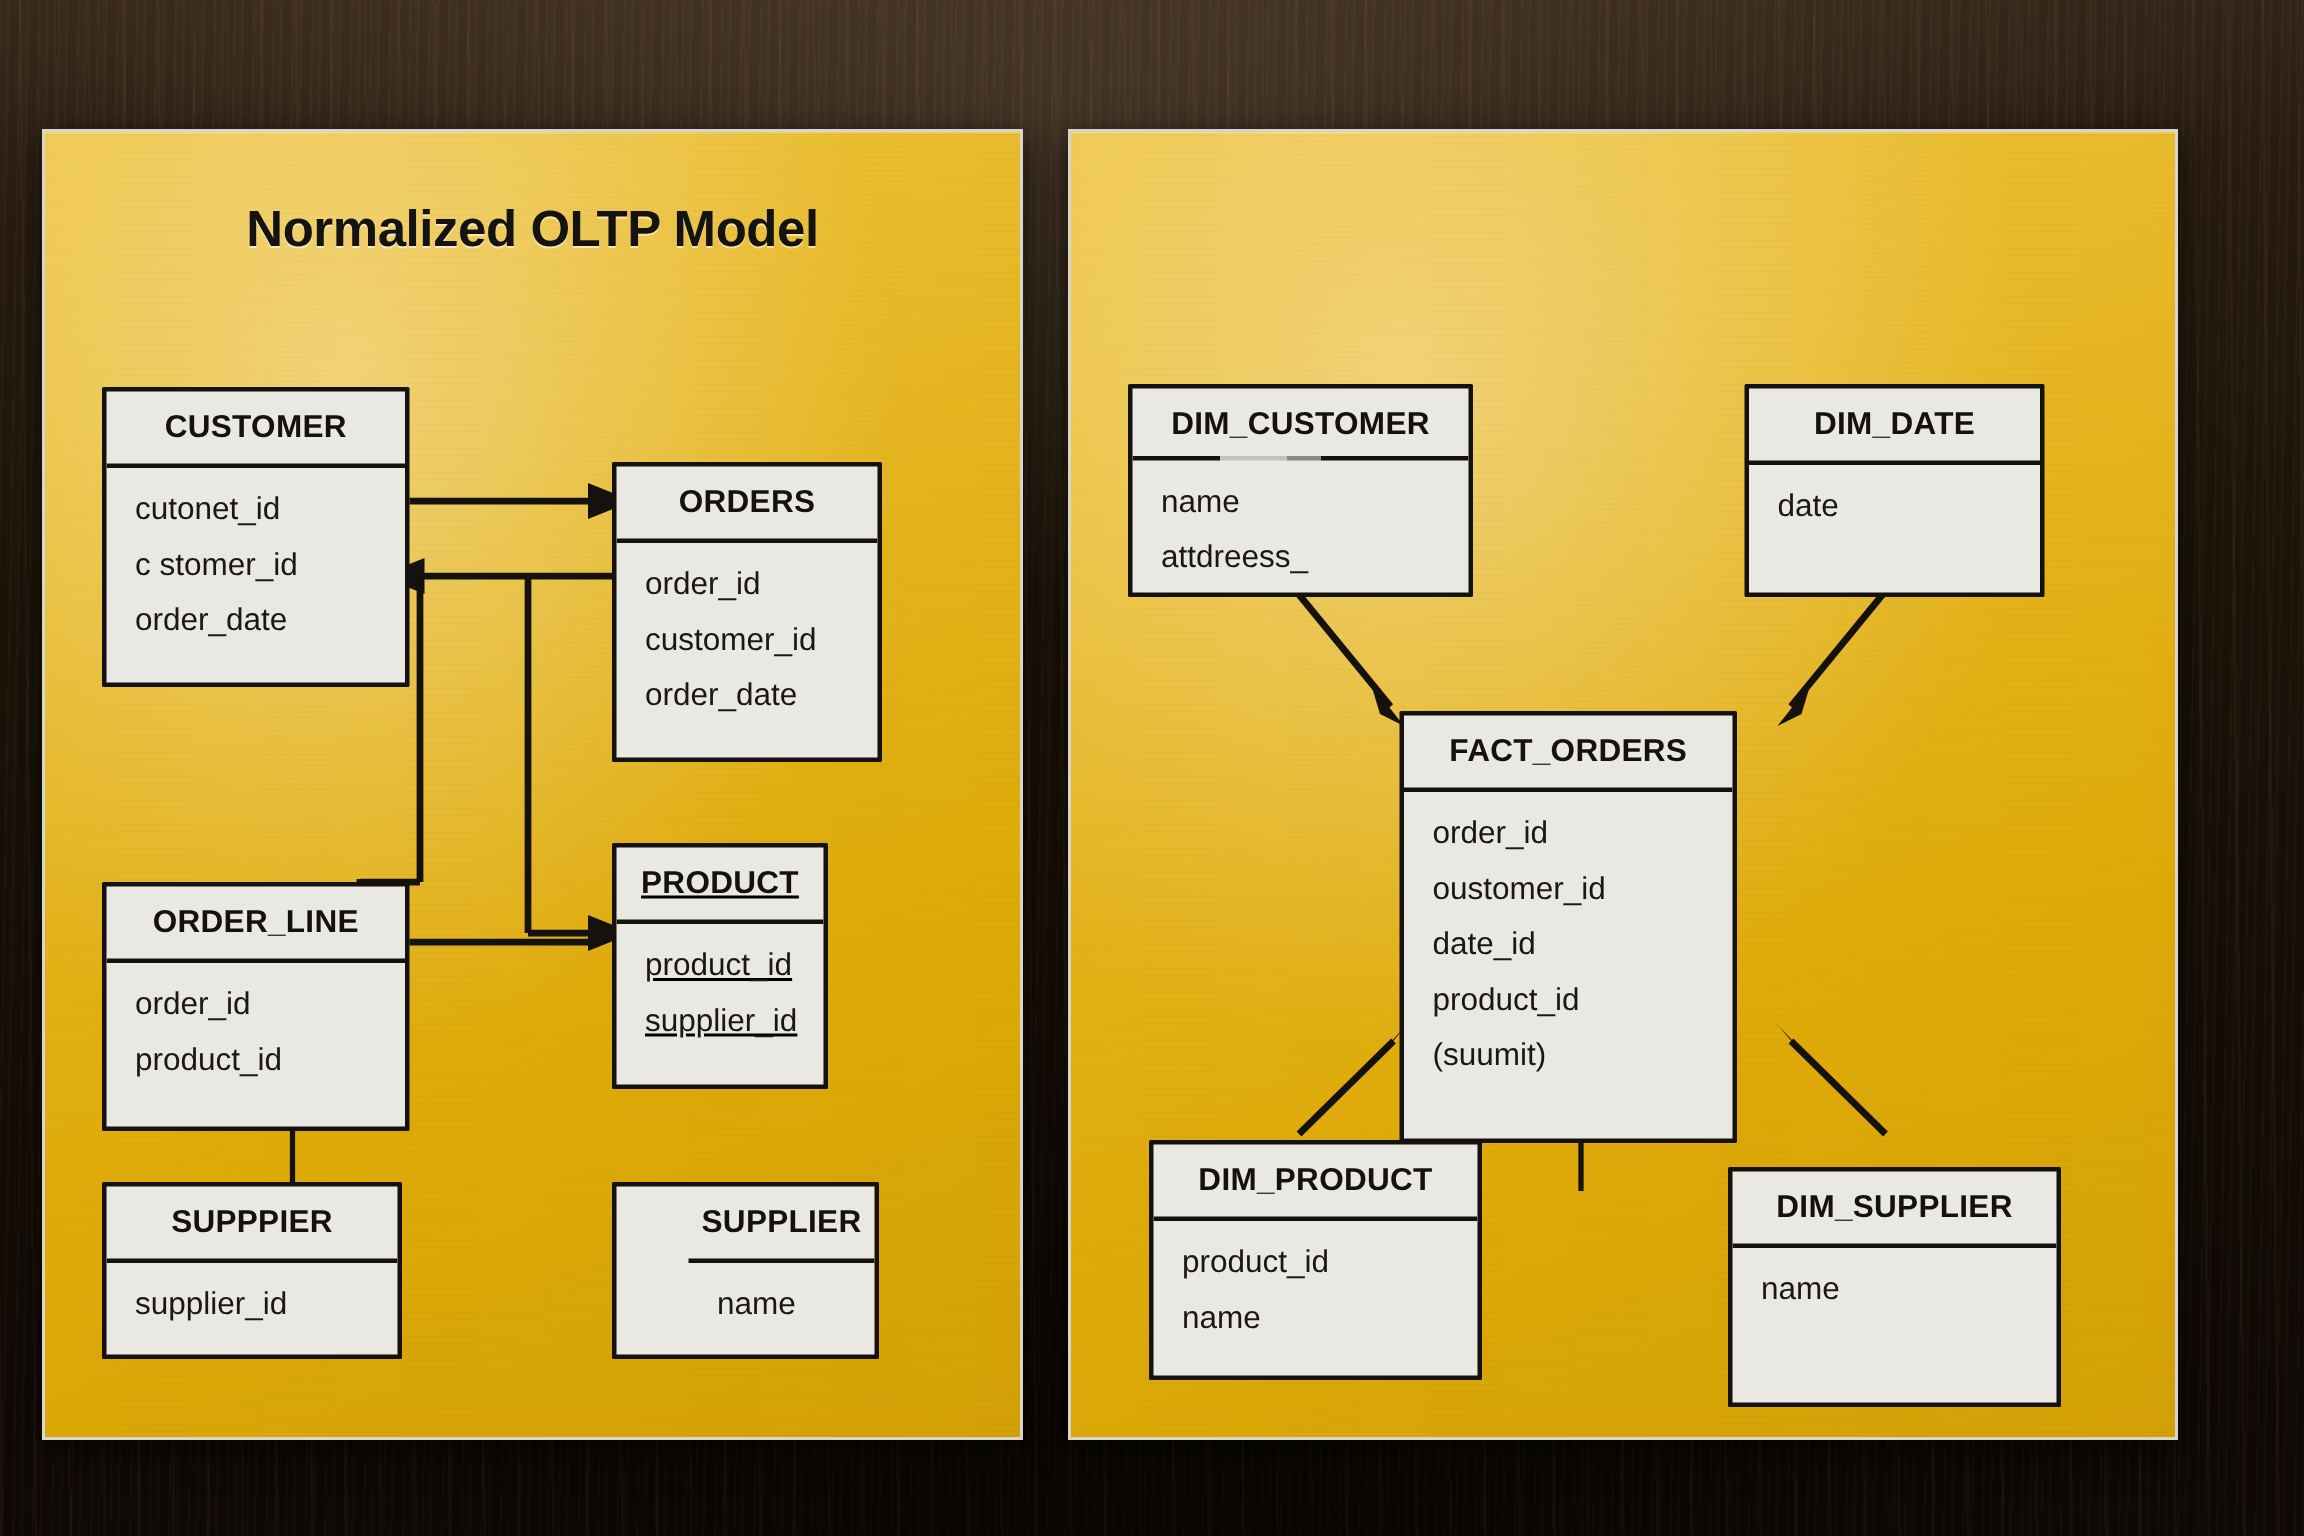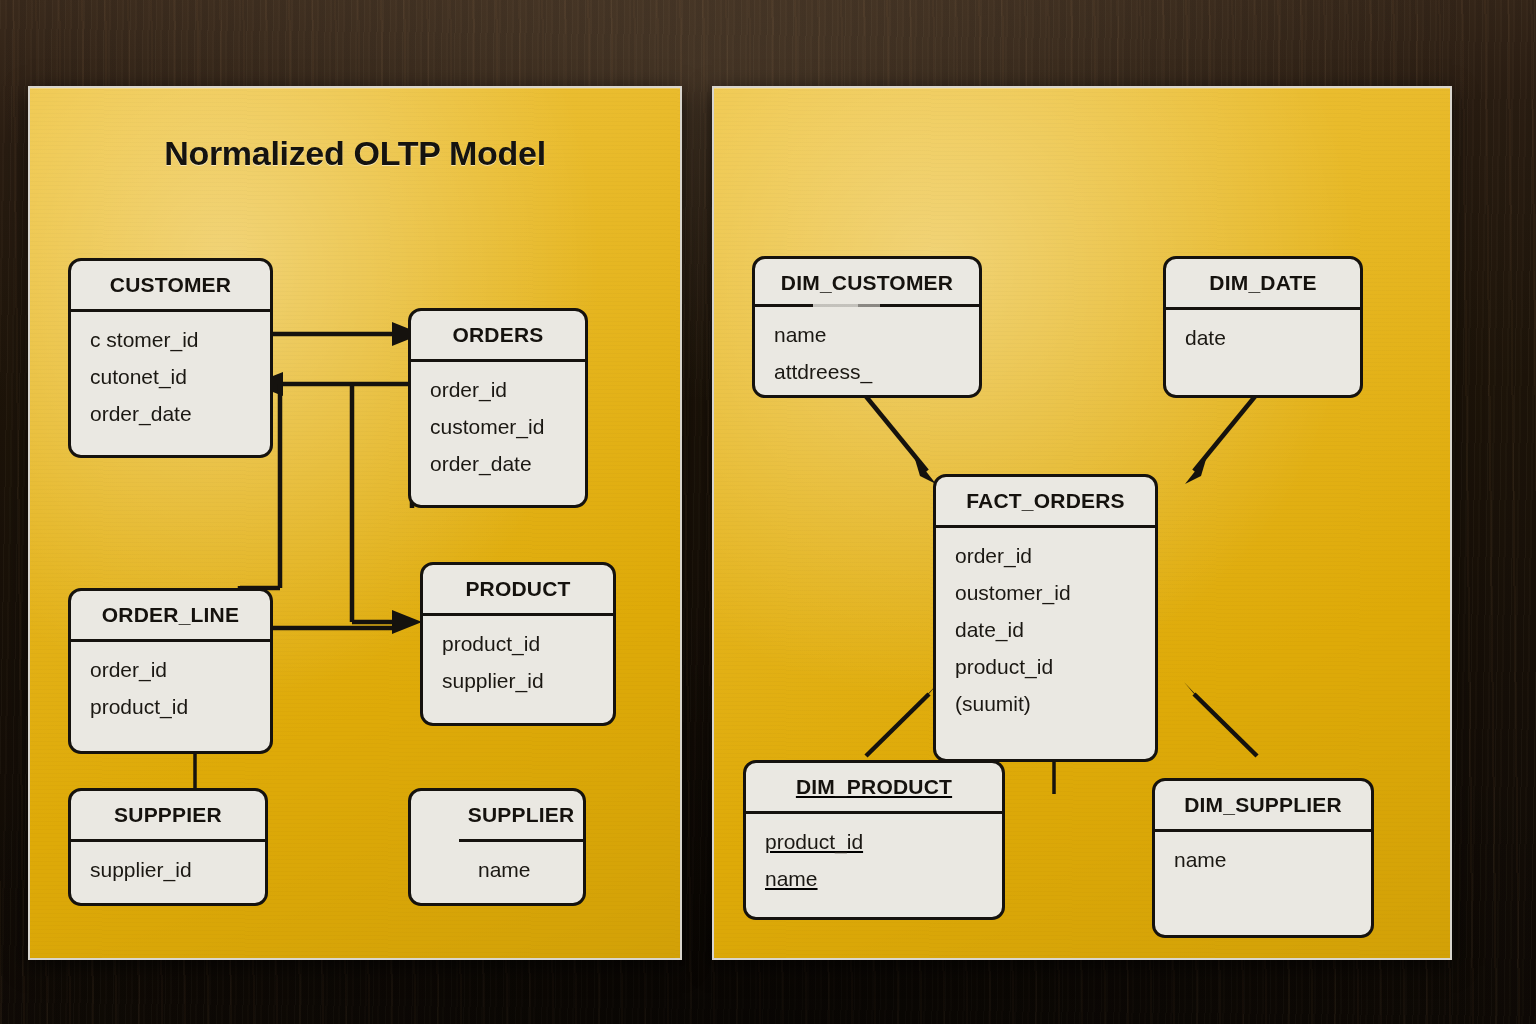--- a/index.html
+++ b/index.html
@@ -78,21 +78,21 @@
     text-shadow: 0 1px 0 rgba(255,255,255,0.55);
   }
   #panel-left .panel-title  { top: 46px; }
   #panel-right .panel-title { top: 46px; }
 
   
   .entity {
     position: absolute;
     background: #eae8e2;
     border: 3px solid #15120e;
-    border-radius: 13px;
+    border-radius: 1px;
     box-sizing: border-box;
     overflow: hidden;
   }
   .entity .hdr {
     height: 48px;
     line-height: 48px;
     text-align: center;
     font-size: 21px;
     font-weight: bold;
     color: #15120e;
@@ -175,22 +175,22 @@
 
     <path d="M 250 500 L 210 500"></path>
     <path d="M 210 500 L 210 498"></path>
 
     <path class="thin" d="M 165 638 L 165 700"></path>
   </svg>
 
   <div class="entity" id="e-customer" style="left:38px; top:170px; width:205px; height:200px;">
     <div class="hdr">CUSTOMER</div>
     <div class="fields">
+      <div>cutonet_id</div>
       <div>c stomer_id</div>
-      <div>cutonet_id</div>
       <div>order_date</div>
     </div>
   </div>
 
   <div class="entity" id="e-orders" style="left:378px; top:220px; width:180px; height:200px;">
     <div class="hdr">ORDERS</div>
     <div class="fields">
       <div>order_id</div>
       <div>customer_id</div>
       <div>order_date</div>
@@ -198,21 +198,21 @@
   </div>
 
   <div class="entity" id="e-orderline" style="left:38px; top:500px; width:205px; height:166px;">
     <div class="hdr">ORDER_LINE</div>
     <div class="fields">
       <div>order_id</div>
       <div>product_id</div>
     </div>
   </div>
 
-  <div class="entity" id="e-product" style="left:390px; top:474px; width:196px; height:164px;">
+  <div class="entity" id="e-product" style="left:378px; top:474px; width:144px; height:164px;text-decoration:underline;">
     <div class="hdr">PRODUCT</div>
     <div class="fields">
       <div>product_id</div>
       <div>supplier_id</div>
     </div>
   </div>
 
   <div class="entity" id="e-suppplier" style="left:38px; top:700px; width:200px; height:118px;">
     <div class="hdr">SUPPPIER</div>
     <div class="fields">
@@ -268,21 +268,21 @@
     <div class="hdr">FACT_ORDERS</div>
     <div class="fields">
       <div>order_id</div>
       <div>oustomer_id</div>
       <div>date_id</div>
       <div>product_id</div>
       <div>(suumit)</div>
     </div>
   </div>
 
-  <div class="entity" id="e-dimproduct" style="left:29px; top:672px; width:262px; height:160px;text-decoration:underline;">
+  <div class="entity" id="e-dimproduct" style="left:52px; top:672px; width:222px; height:160px;">
     <div class="hdr">DIM_PRODUCT</div>
     <div class="fields">
       <div>product_id</div>
       <div>name</div>
     </div>
   </div>
 
   <div class="entity" id="e-dimsupplier" style="left:438px; top:690px; width:222px; height:160px;">
     <div class="hdr">DIM_SUPPLIER</div>
     <div class="fields">

